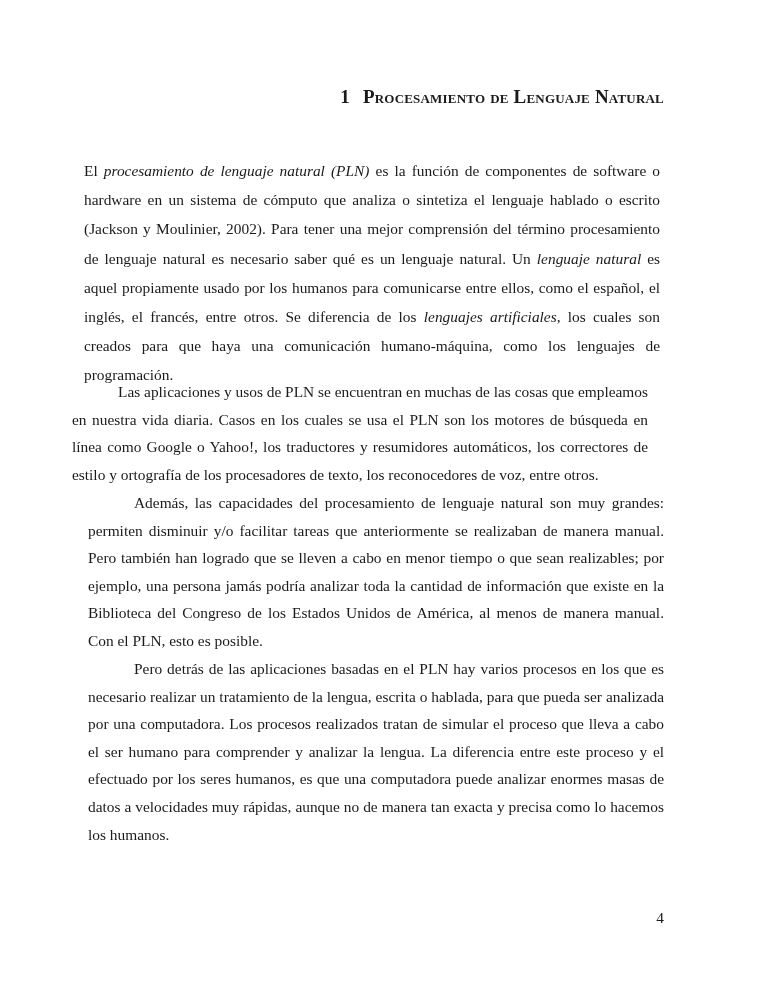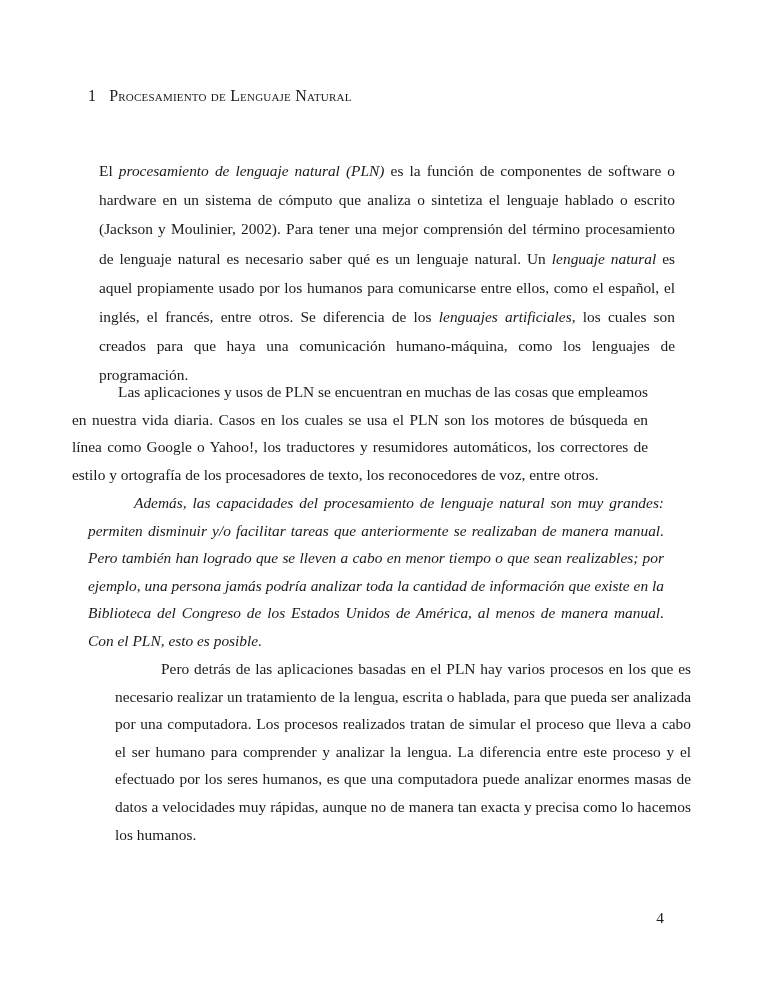--- a/index.html
+++ b/index.html
@@ -20,72 +20,71 @@
     box-sizing: border-box;
   }
   
   .section-heading {
     margin: 0;
     padding: 0;
     position: absolute;
     left: 88px;
     top: 86px;
     width: 576px;
-    font-size: 16px;
-    font-weight: normal;
+    font-size: 19px;
+    font-weight: bold;
     font-variant: small-caps;
     letter-spacing: 0.2px;
     line-height: 1.2;
     white-space: nowrap;
+    text-align: right;
   }
   .section-heading .sec-num {
     font-variant: normal;
     margin-right: 13px;
   }
   
   .para {
     margin: 0;
     font-size: 15.4px;
     text-align: justify;
     text-justify: inter-word;
     hyphens: none;
   }
   .para.lead {
     position: absolute;
-    left: 99px;
+    left: 84px;
     top: 156px;
     width: 576px;
     line-height: 29.2px;
     text-indent: 0;
   }
   .para.p2 {
     position: absolute;
     left: 72px;
     top: 378px;
     width: 576px;
     line-height: 27.6px;
     text-indent: 46px;
   }
   .para.p3 {
     position: absolute;
     left: 88px;
     top: 489px;
     width: 576px;
     line-height: 27.6px;
     text-indent: 46px;
-    font-style: italic;
   }
   .para.p4 {
     position: absolute;
     left: 88px;
     top: 655px;
     width: 576px;
     line-height: 27.6px;
     text-indent: 46px;
-    margin-left: 27px;
   }
   .para em {
     font-style: italic;
   }
   
   .page-number {
     position: absolute;
     left: 88px;
     top: 910px;
     width: 576px;

